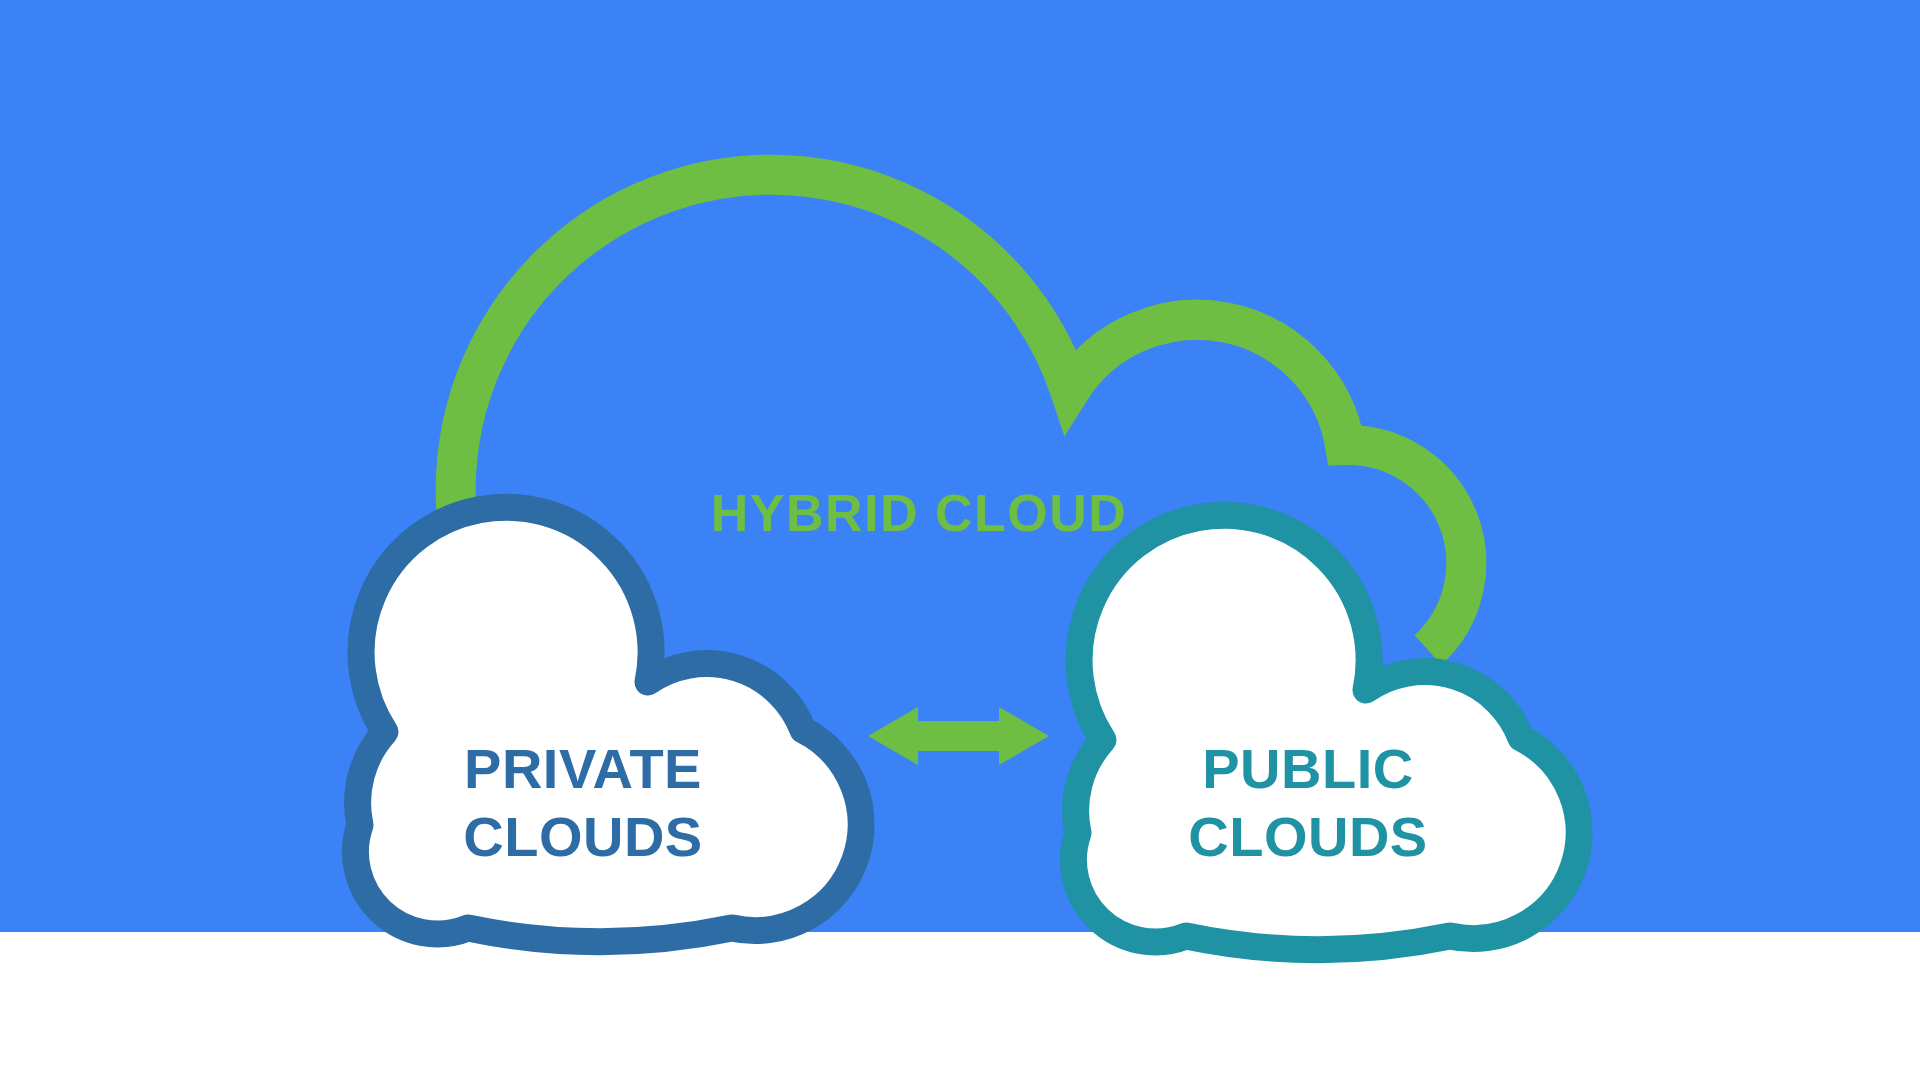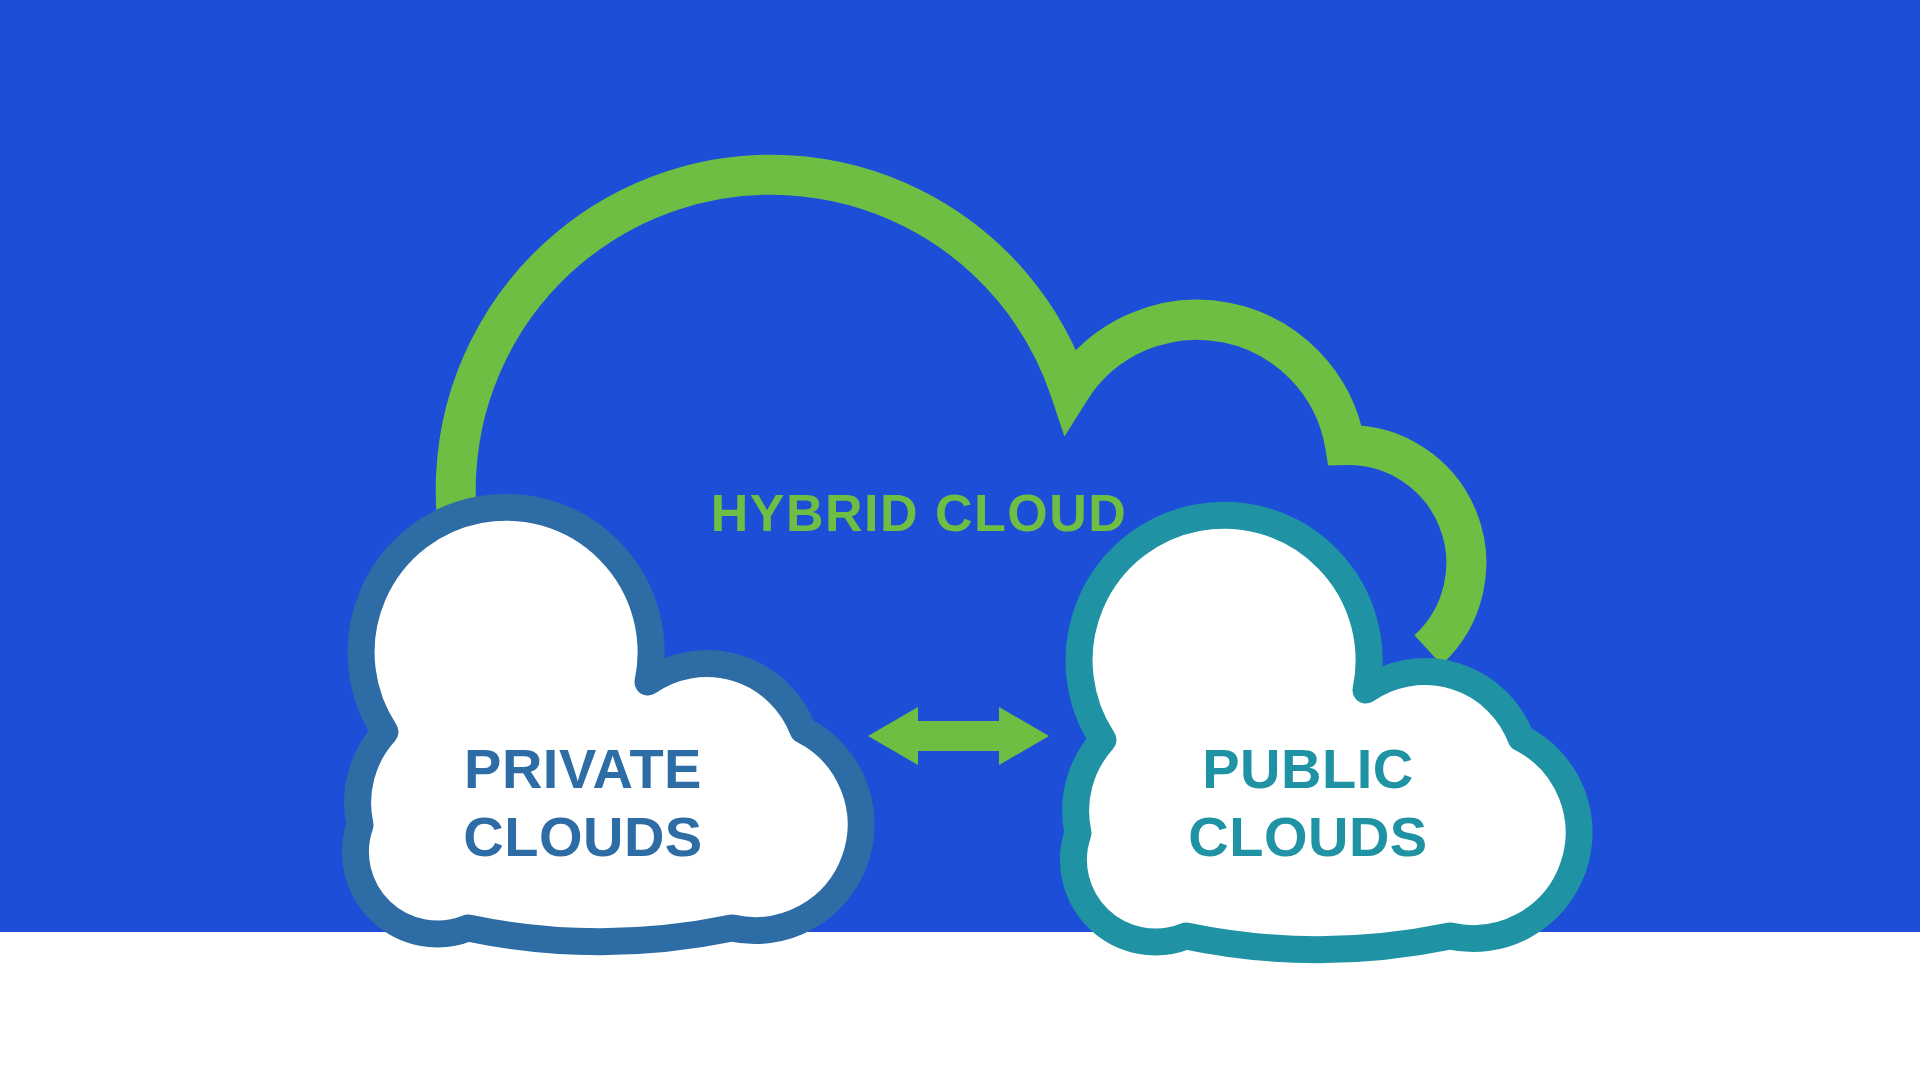--- a/index.html
+++ b/index.html
@@ -8,21 +8,21 @@
     width: 1920px;
     height: 1080px;
     background: #ffffff;
     overflow: hidden;
     font-family: "Liberation Sans", sans-serif;
   }
   .diagram-wrap {
     position: relative;
     width: 1920px;
     height: 932px;
-    background: #1d4ed8;
+    background: #3b82f6;
   }
   svg { display: block; }
   .cloud-label {
     font-family: "Liberation Sans", sans-serif;
     font-weight: 700;
   }
   .hybrid-label { font-size: 52px; letter-spacing: 1.5px; }
   .small-label  { font-size: 56px; letter-spacing: 0.5px; }
 </style>
 </head>

